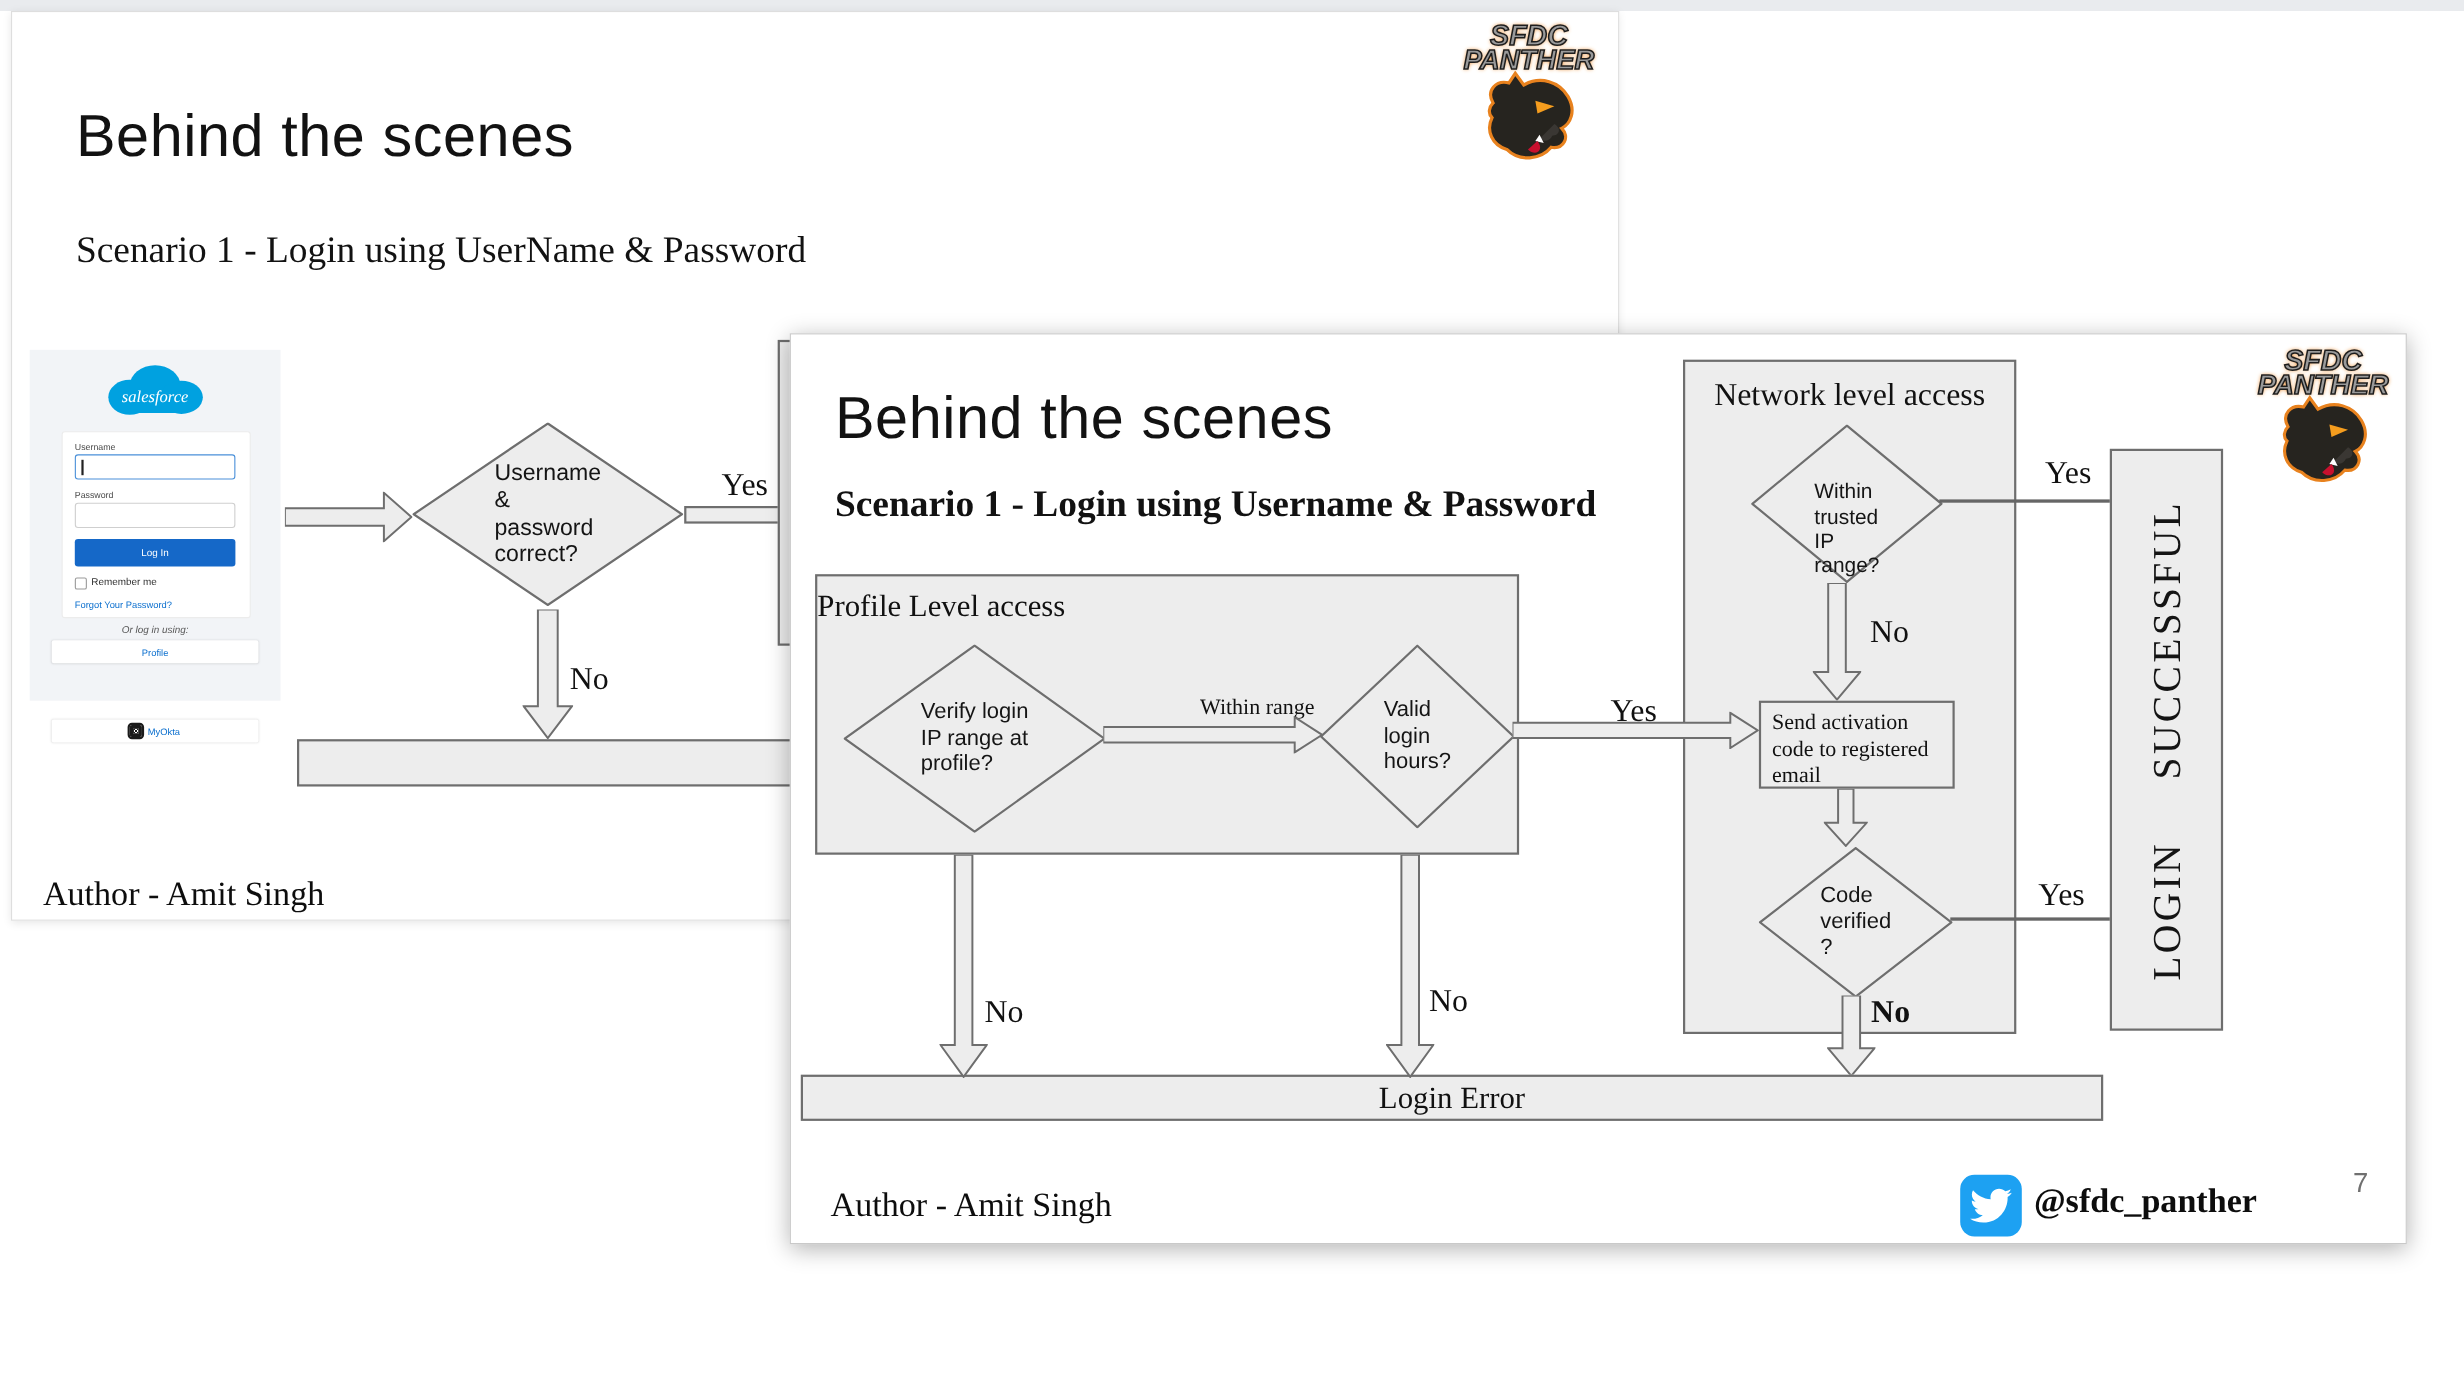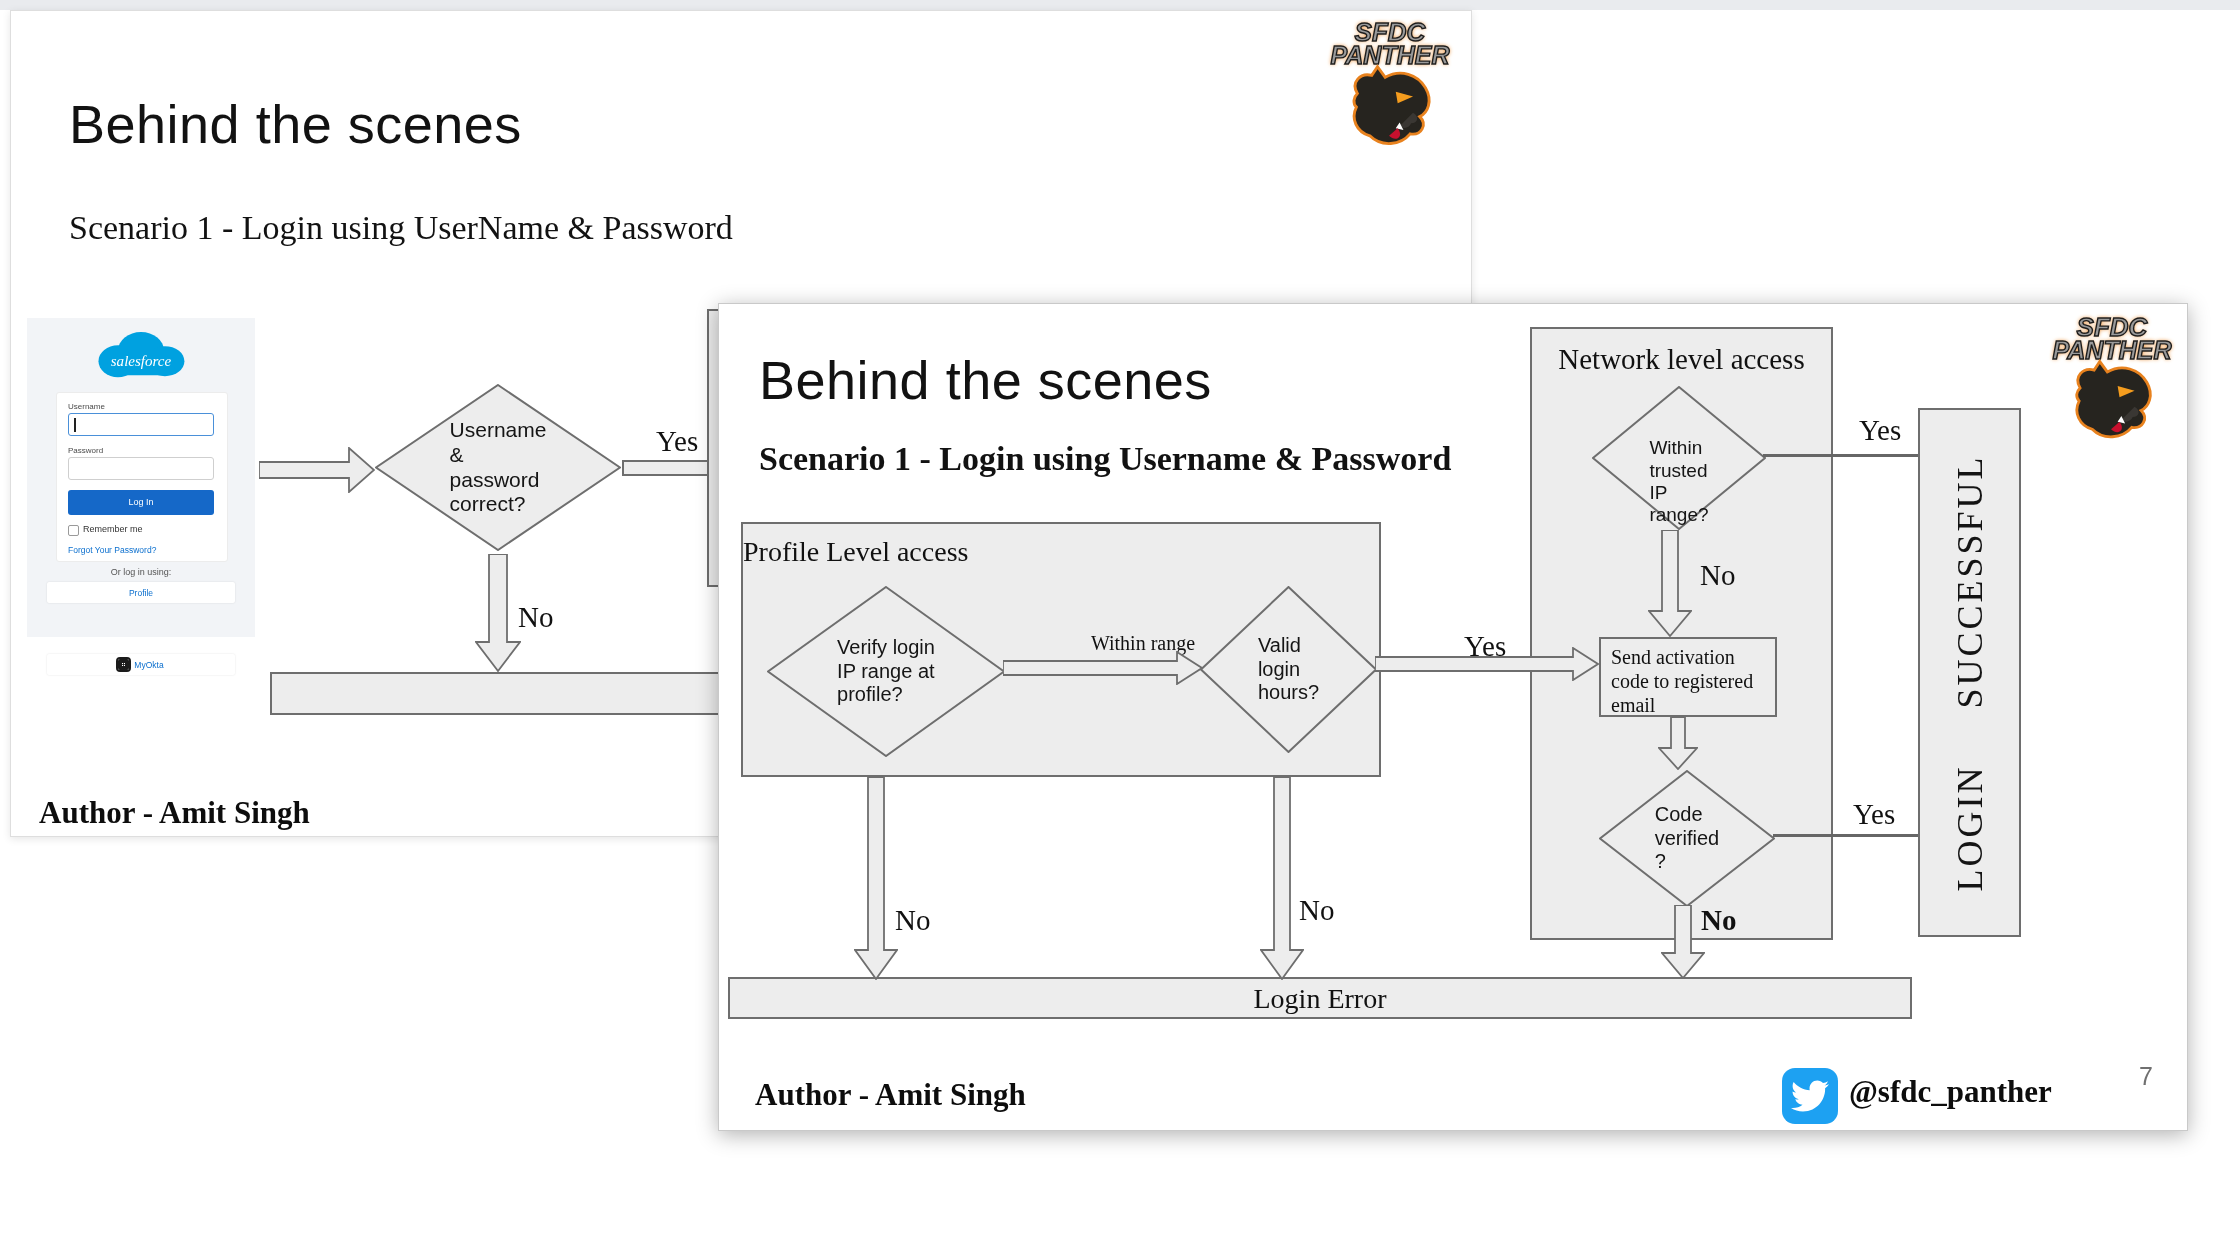--- a/index.html
+++ b/index.html
@@ -4,21 +4,21 @@
 <style>
   html,body{margin:0;padding:0;}
   body{width:2240px;height:1260px;position:relative;background:#ffffff;overflow:hidden;
        font-family:"Liberation Sans",sans-serif;}
   .abs{position:absolute;}
   .slide{position:absolute;background:#fff;border:1px solid #dedede;box-sizing:border-box;}
   .sans{font-family:"Liberation Sans",sans-serif;}
   .serif{font-family:"Liberation Serif",serif;}
   .slide-title{font-family:"Liberation Sans",sans-serif;font-size:54px;color:#121212;letter-spacing:0.5px;}
   .slide-sub{font-family:"Liberation Serif",serif;font-size:34px;color:#121212;}
-  .author{font-family:"Liberation Serif",serif;font-weight:bold;font-size:31px;color:#0d0d0d;}
+  .author{font-family:"Liberation Serif",serif;font-weight:normal;font-size:31px;color:#0d0d0d;}
   .fbox{position:absolute;background:#ededed;border:2px solid #6e6e6e;box-sizing:border-box;}
   .flowlabel{position:absolute;font-family:"Liberation Serif",serif;font-size:29px;color:#111;}
   .diamond{position:absolute;display:flex;align-items:center;justify-content:center;}
   .diamond svg{position:absolute;left:0;top:0;width:100%;height:100%;}
   .dtext{position:relative;white-space:pre-line;font-family:"Liberation Sans",sans-serif;
          color:#151515;text-align:left;line-height:1.18;}
   .arrow{position:absolute;}
   .ar{fill:#ededed;stroke:#6e6e6e;stroke-width:1.8;}
   .thinline{position:absolute;background:#666;height:2.5px;}
   .logo{position:absolute;text-align:center;}
@@ -73,21 +73,21 @@
         <div class="abs" style="left:5px;top:4px;width:1.5px;height:14px;background:#222;"></div>
       </div>
       <div class="mock-label" style="left:11px;top:53px;">Password</div>
       <div class="mock-input" style="left:11px;top:64px;width:146px;height:23px;border:1px solid #cfcfcf;"></div>
       <div class="abs" style="left:11px;top:97px;width:146px;height:25px;background:#1568c8;border-radius:3px;
                   color:#fff;font-size:9px;text-align:center;line-height:25px;">Log In</div>
       <div class="abs" style="left:11px;top:132px;width:9px;height:9px;border:1px solid #9a9a9a;border-radius:2px;background:#fff;"></div>
       <div class="abs" style="left:26px;top:131px;font-size:9px;color:#333;">Remember me</div>
       <div class="mock-link" style="left:11px;top:152px;">Forgot Your Password?</div>
     </div>
-    <div class="abs" style="left:0;top:249px;width:228px;text-align:center;font-size:9px;color:#555;">Or log in using:</div>
+    <div class="abs" style="left:0;top:249px;width:228px;text-align:center;font-size:9px;color:#555;font-style:italic;">Or log in using:</div>
     <div class="provider" style="left:20px;top:264px;width:188px;height:21px;">
       <span>Profile</span>
     </div>
     <div class="provider" style="left:20px;top:292px;width:188px;height:21px;margin-top:44px;">
       <span style="display:inline-block;width:11px;height:11px;background:#1b1b1b;border-radius:2px;
                    box-sizing:border-box;border:3px solid #1b1b1b;outline:2px solid #1b1b1b;
                    background:radial-gradient(circle,#1b1b1b 28%,#ffffff 30%,#ffffff 45%,#1b1b1b 47%);"></span>
       <span>MyOkta</span>
     </div>
   </div>

